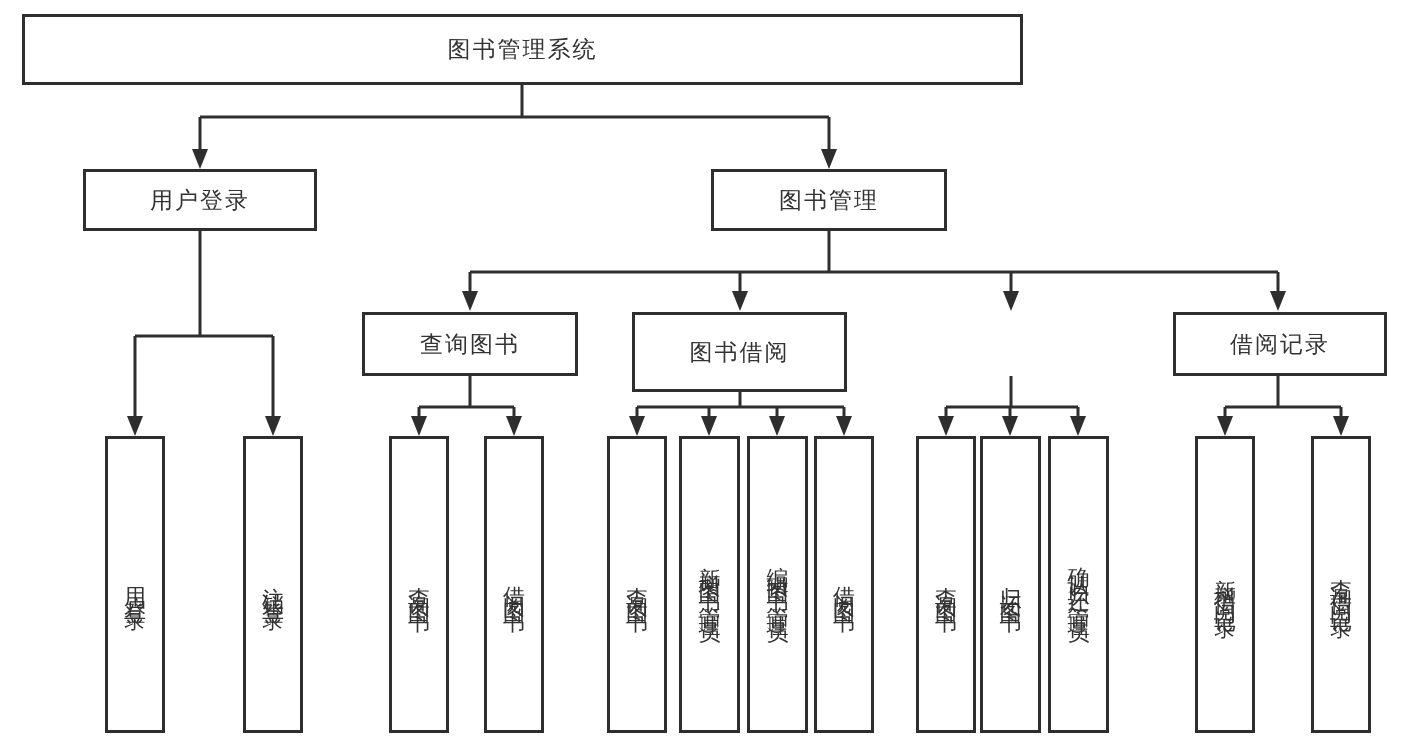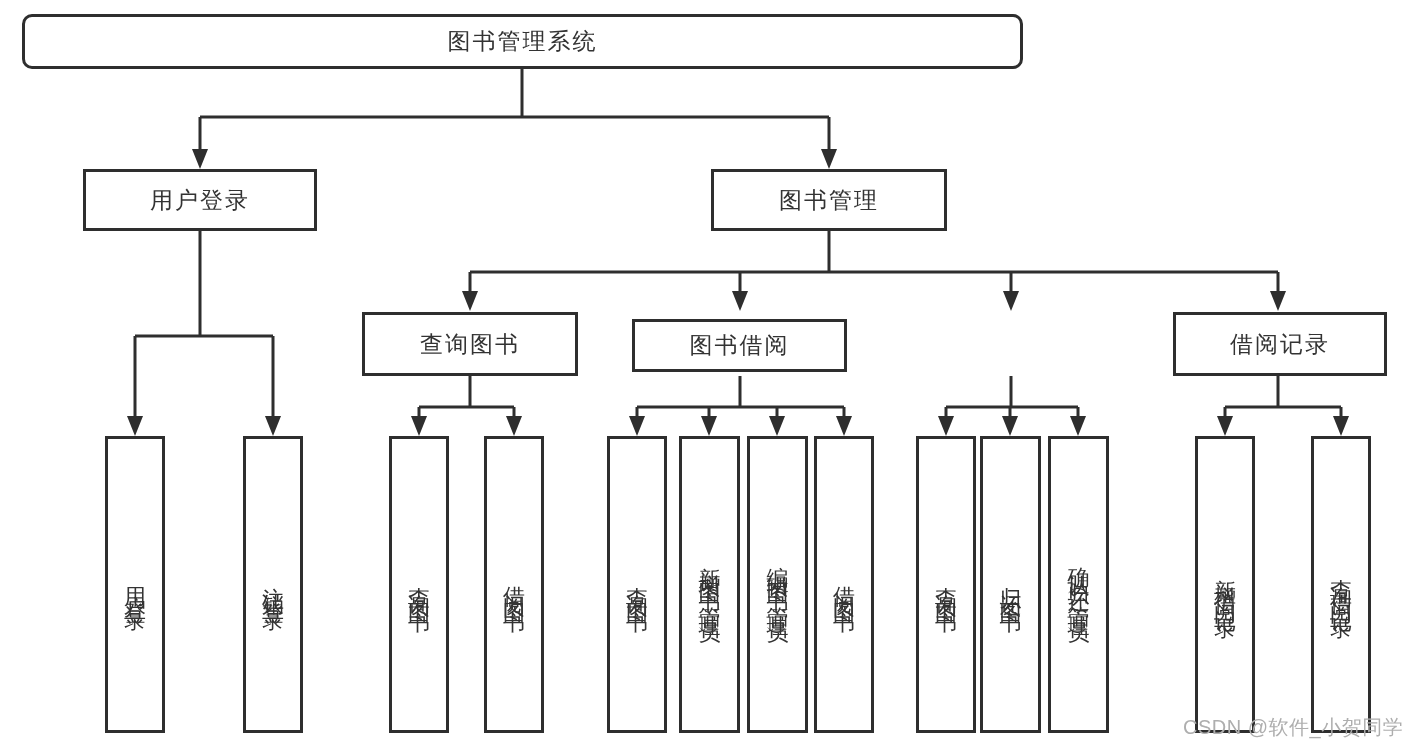--- a/index.html
+++ b/index.html
@@ -80,42 +80,41 @@
       <polygon points="769,416 785,416 777,436"></polygon>
       <polygon points="836,416 852,416 844,436"></polygon>
       <polygon points="938,416 954,416 946,436"></polygon>
       <polygon points="1002,416 1018,416 1010,436"></polygon>
       <polygon points="1070,416 1086,416 1078,436"></polygon>
       <polygon points="1217,416 1233,416 1225,436"></polygon>
       <polygon points="1333,416 1349,416 1341,436"></polygon>
     </g>
   </svg>
 
-  <div class="box hbox" style="left:22px; top:14px; width:1001px; height:55px;border-radius:10px;">图书管理系统</div>
+  <div class="box hbox" style="left:22px; top:14px; width:1001px; height:71px;">图书管理系统</div>
 
   <div class="box hbox" style="left:83px; top:169px; width:234px; height:62px;">用户登录</div>
   <div class="box hbox" style="left:711px; top:169px; width:236px; height:62px;">图书管理</div>
 
   <div class="box hbox" style="left:362px; top:312px; width:216px; height:64px;">查询图书</div>
-  <div class="box hbox" style="left:632px; top:319px; width:215px; height:53px;">图书借阅</div>
+  <div class="box hbox" style="left:632px; top:312px; width:215px; height:80px;">图书借阅</div>
   <div class="box hbox" style="left:1173px; top:312px; width:214px; height:64px;">借阅记录</div>
 
   <div class="box vbox" style="left:105px; top:436px; width:60px; height:297px;">用户登录</div>
   <div class="box vbox" style="left:243px; top:436px; width:60px; height:297px;">注销登录</div>
 
   <div class="box vbox" style="left:389px; top:436px; width:60px; height:297px;">查询图书</div>
   <div class="box vbox" style="left:484px; top:436px; width:60px; height:297px;">借阅图书</div>
 
   <div class="box vbox" style="left:607px; top:436px; width:60px; height:297px;">查询图书</div>
   <div class="box vbox" style="left:679px; top:436px; width:61px; height:297px;">新增图书（管理员）</div>
   <div class="box vbox" style="left:747px; top:436px; width:61px; height:297px;">编辑图书（管理员）</div>
   <div class="box vbox" style="left:814px; top:436px; width:60px; height:297px;">借阅图书</div>
 
   <div class="box vbox" style="left:916px; top:436px; width:60px; height:297px;">查询图书</div>
   <div class="box vbox" style="left:980px; top:436px; width:61px; height:297px;">归还图书</div>
   <div class="box vbox" style="left:1048px; top:436px; width:61px; height:297px;">确认归还（管理员）</div>
 
   <div class="box vbox" style="left:1195px; top:436px; width:60px; height:297px;">新增借阅记录</div>
   <div class="box vbox" style="left:1311px; top:436px; width:60px; height:297px;">查询借阅记录</div>
 
-  <div class="watermark">CSDN @软件_小贺同学</div>
 
 </div>
 
 </body></html>

